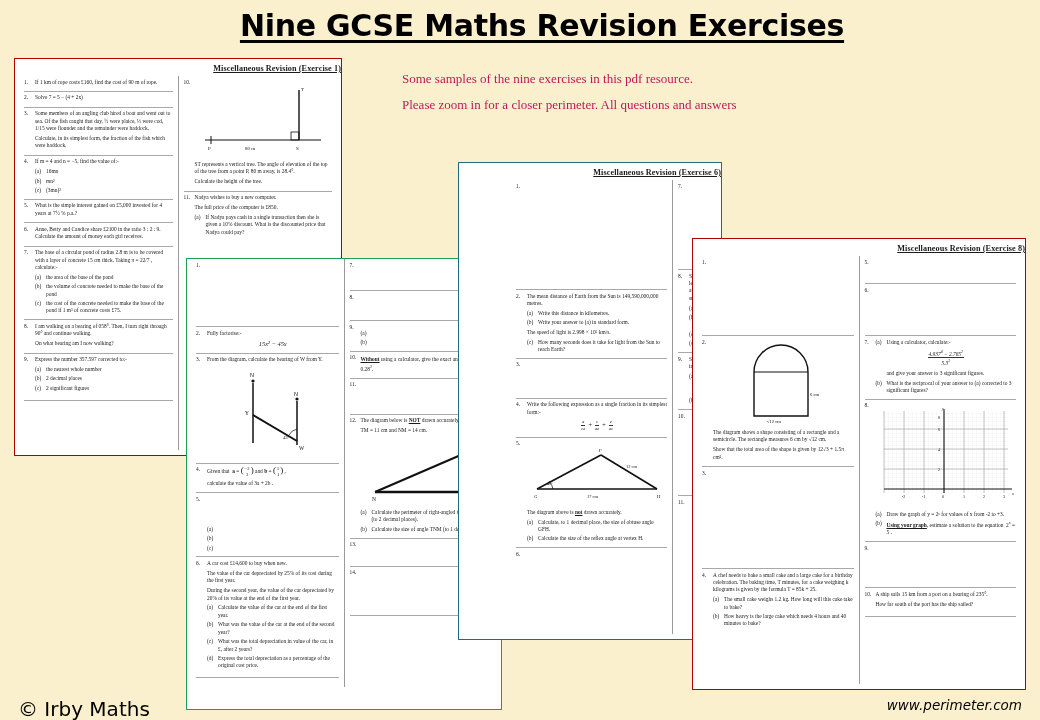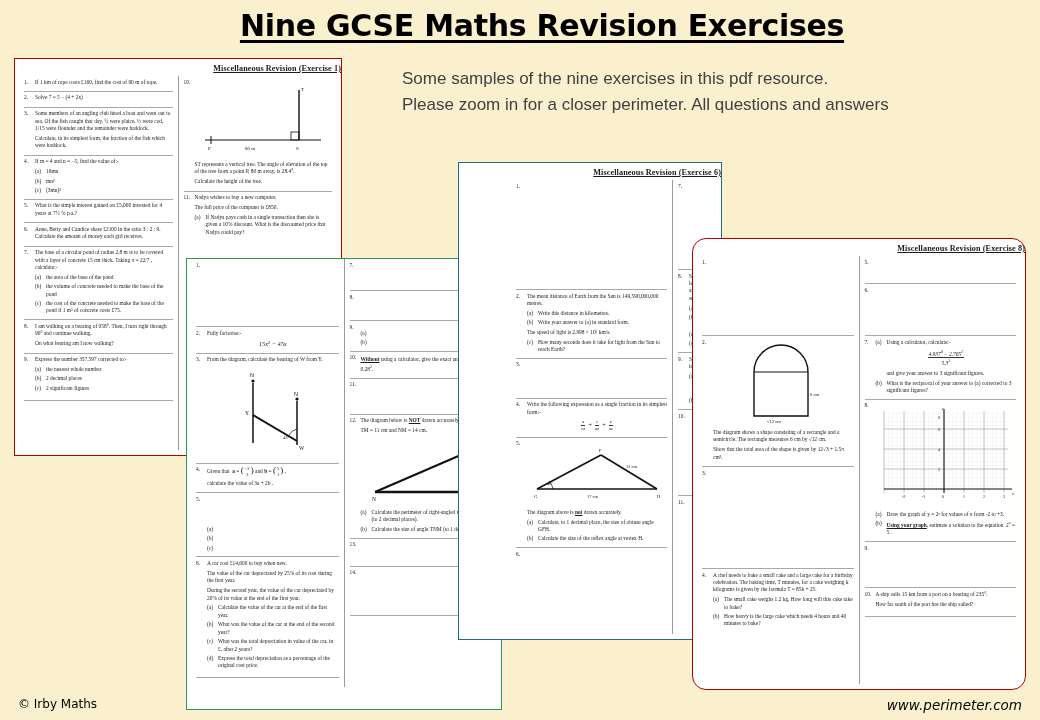--- a/index.html
+++ b/index.html
@@ -18,31 +18,31 @@
     font-weight:bold;
     font-size:30px;
     letter-spacing:-0.3px;
     color:#000;
   }
   .page-title u{text-underline-offset:4px;margin-left:44px;}
 
   
   .intro{
     position:absolute;left:402px;top:66px;width:625px;
-    font-family:Liberation Sans, sans-serif;
-    font-size:17px;
+    font-family:Liberation Serif, serif;
+    font-size:13px;
     line-height:26px;
-    color:#404040;
+    color:#be185d;
   }
 
   
   .footer-left{
     position:absolute;left:18px;top:697px;
     font-family:"DejaVu Sans", sans-serif;
-    font-size:12px;color:#000;
+    font-size:20px;color:#000;
   }
   .footer-right{
     position:absolute;right:18px;top:697px;
     font-family:"DejaVu Sans", sans-serif;
     font-size:13.5px;font-style:italic;color:#000;
   }
 
   
   .sheet{
     position:absolute;
@@ -554,21 +554,21 @@
       <div class="q">
         <div class="qnum">11.</div>
         <div class="qbody">
             <div class="blank" style="height:60px;"></div>
           </div>
       </div>
     </div>
   </div>
 </div>
 
-<div class="sheet" id="sheet8" style="left:692px;top:238px;width:334px;height:452px;border-color:#b00000;border-radius:14px;">
+<div class="sheet" id="sheet8" style="left:692px;top:238px;width:334px;height:452px;border-color:#b00000;">
   <div class="sheet-title">Miscellaneous Revision (Exercise 8)</div>
   <div class="cols">
     <div class="col left">
       <div class="q first">
         <div class="qnum">1.</div>
         <div class="qbody">
             <div class="blank" style="height:74px;"></div>
           </div>
       </div>
       <div class="q">

